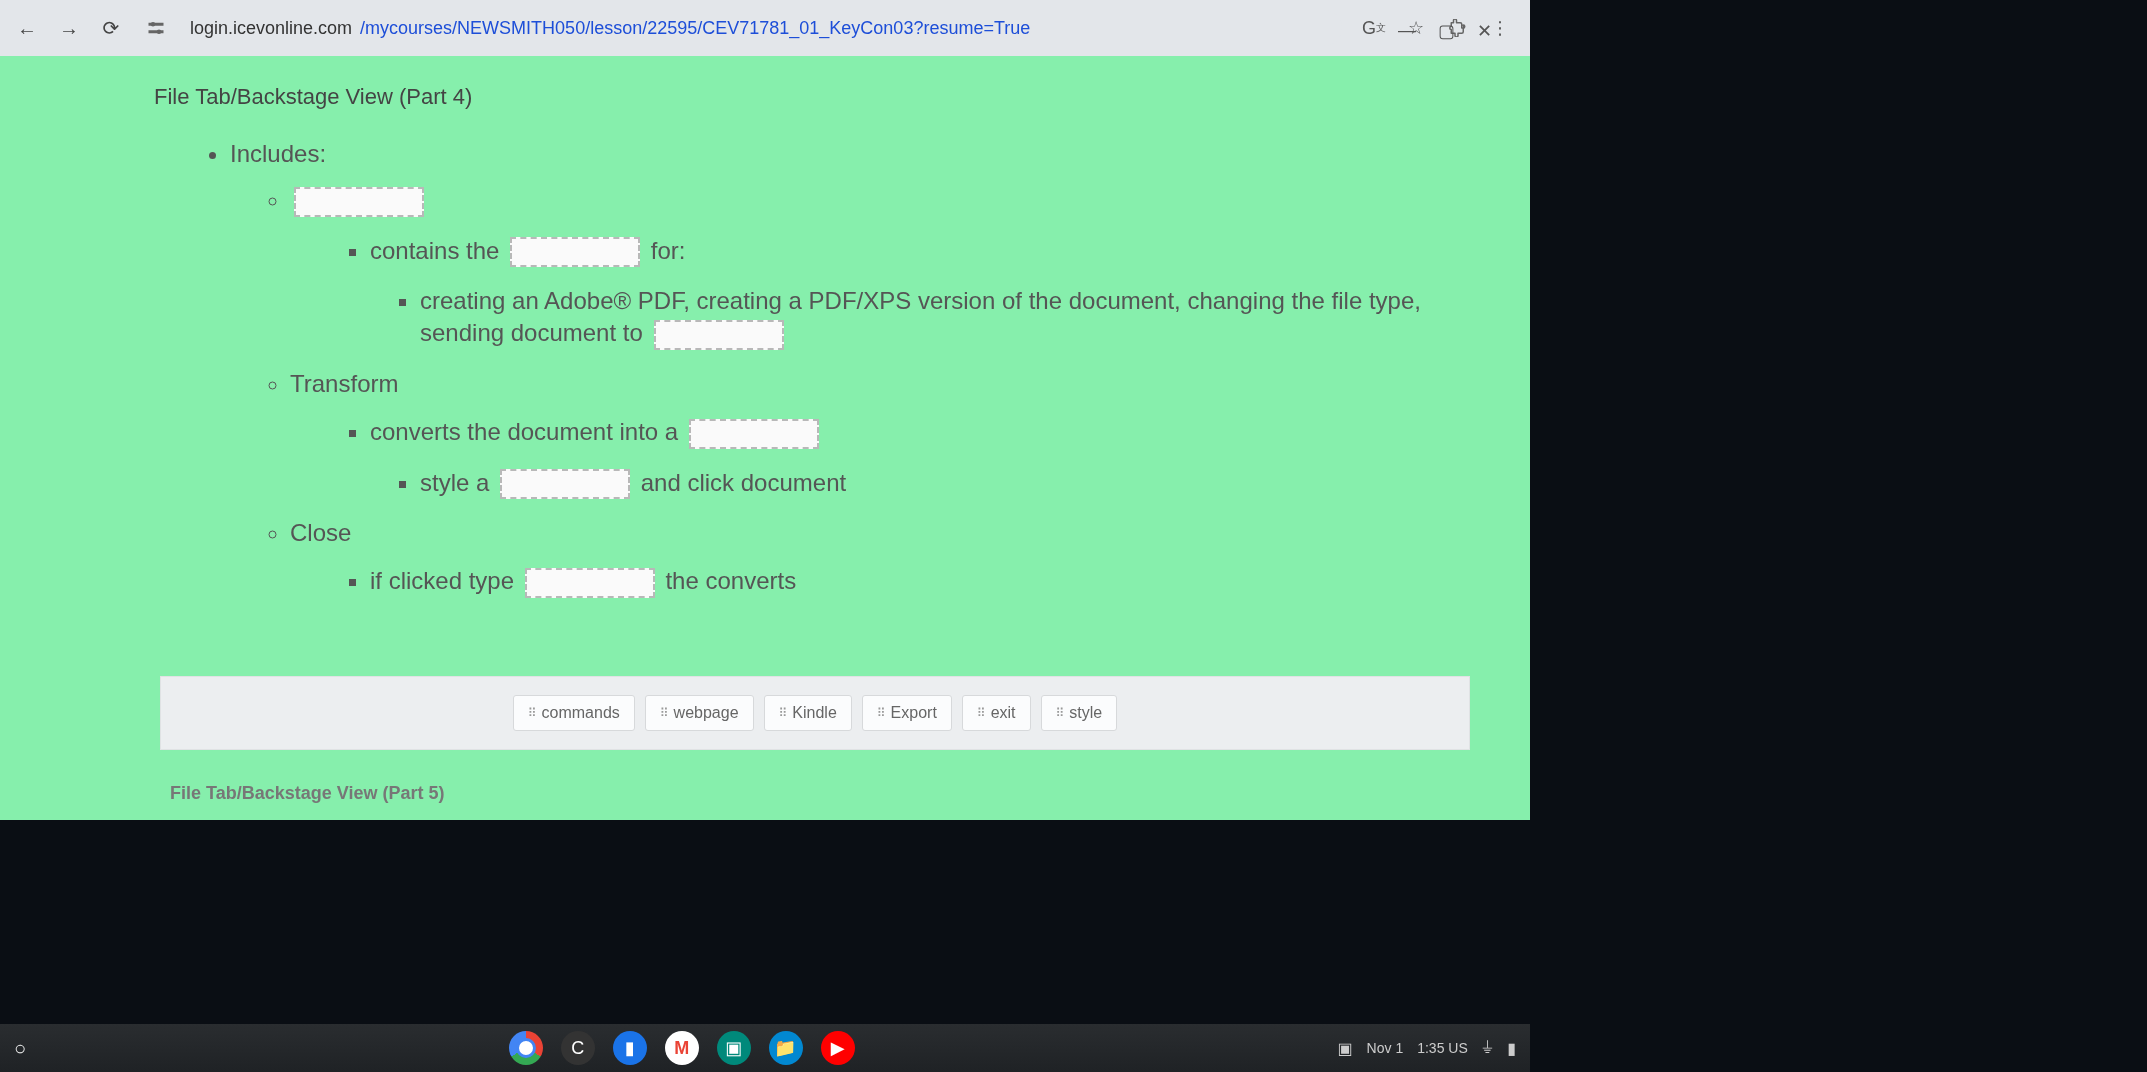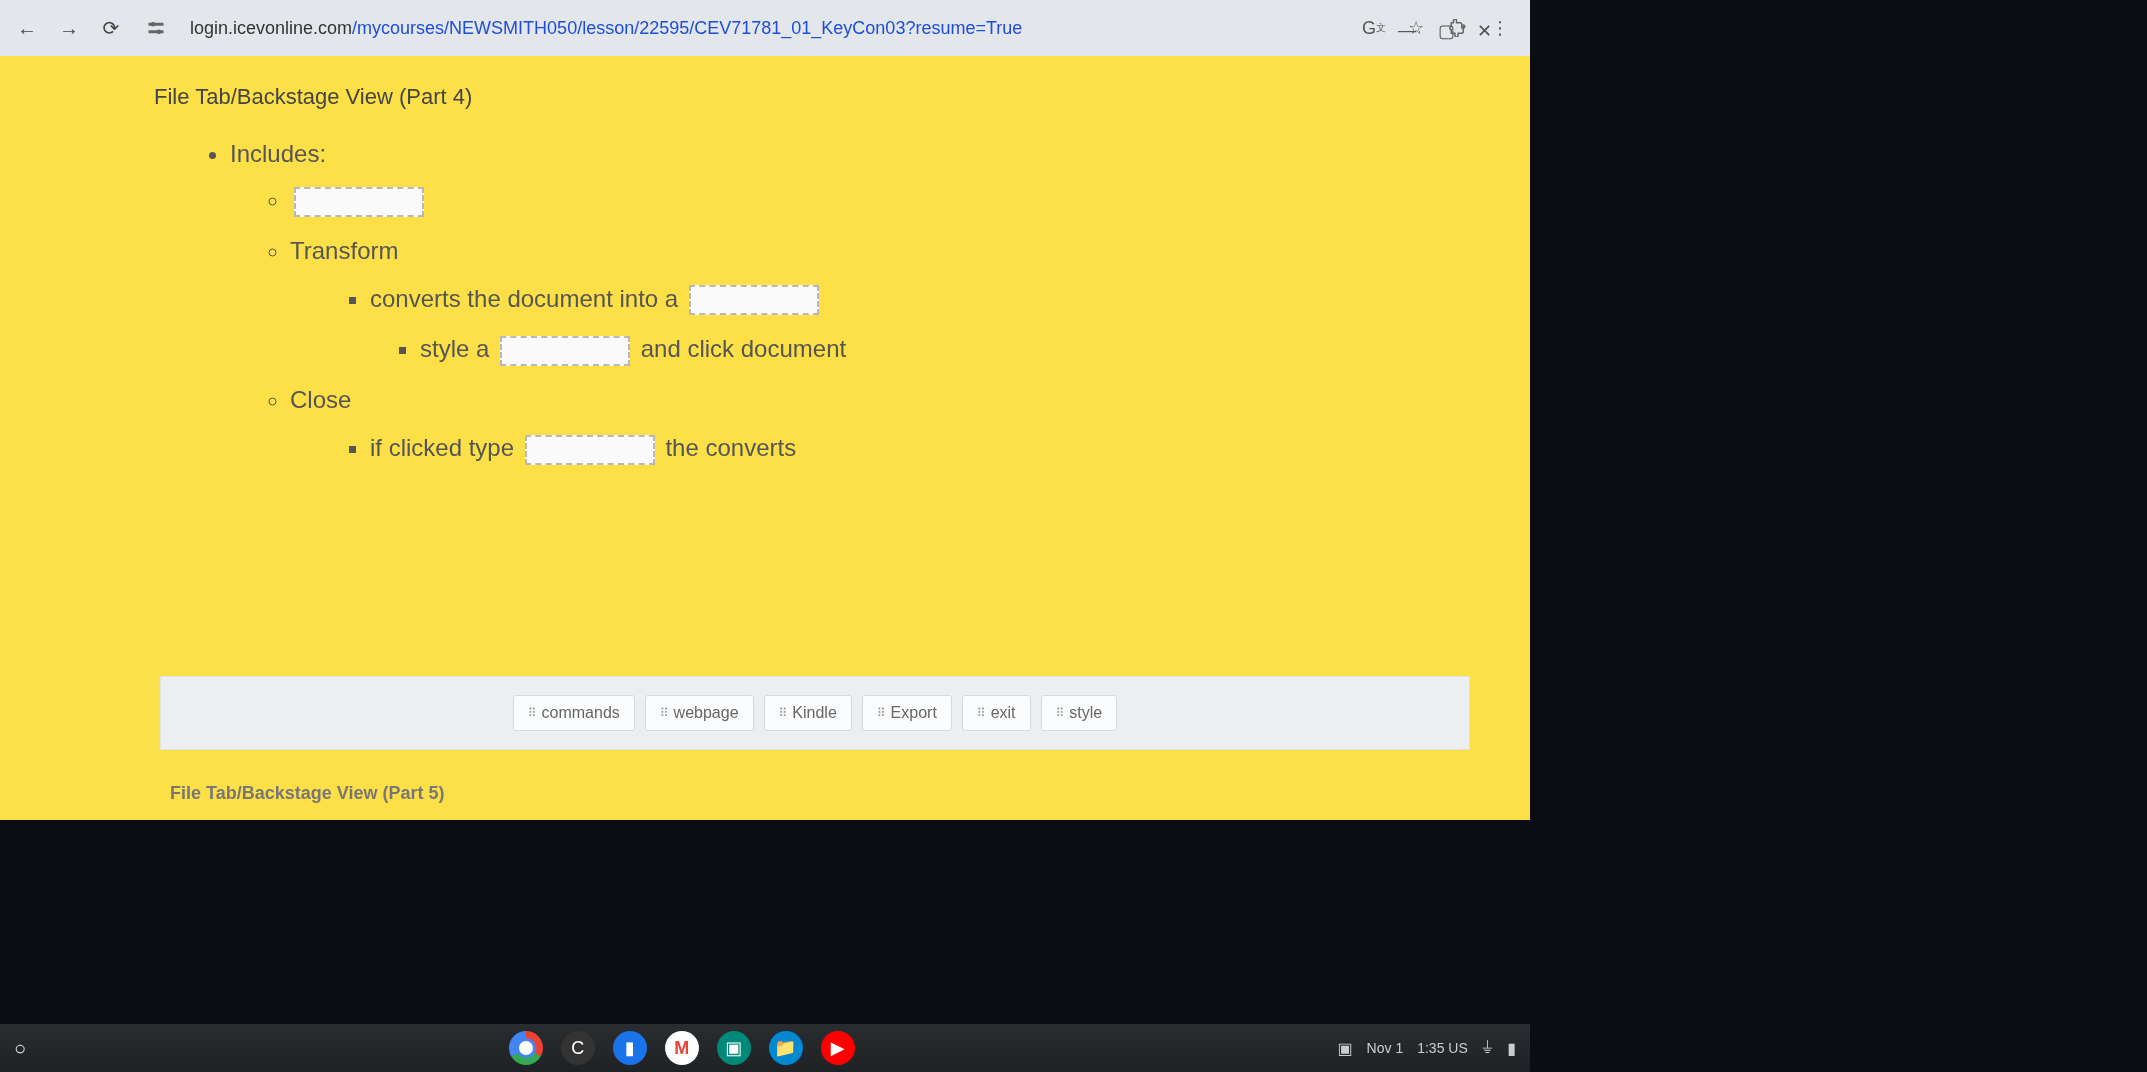--- a/index.html
+++ b/index.html
@@ -40,29 +40,30 @@
   .urlbar {
     flex: 1;
     height: 36px;
     border-radius: 18px;
     background: #e3e6ea;
     display: flex;
     align-items: center;
     padding: 0 12px;
     color: #555;
     font-size: 18px;
+    gap: 8px;
   }
   .url-domain { color: #333; }
   .url-path { color: #1d4ed8; }
   .tb-right { display:flex; align-items:center; gap:14px; margin-left:10px; margin-right:6px; }
   .tb-icon { width:28px; height:28px; display:flex; align-items:center; justify-content:center; color:#555; font-size:18px; }
   
   .page {
     flex: 1;
-    background: #fde047;
+    background: #86efac;
     padding: 28px 40px 20px 160px;
     overflow: hidden;
     position: relative;
   }
   .page-title { font-size: 22px; color: #444; font-weight: 500; margin-bottom: 30px; margin-left: -6px;}
   
   ul.level1 { list-style: disc; padding-left: 70px; color:#555; font-size: 24px; }
   ul.level1 > li { margin-bottom: 14px; }
   ul.level2 { list-style: circle; padding-left: 60px; margin-top: 18px; }
   ul.level2 > li { margin-bottom: 20px; }
@@ -191,20 +192,33 @@
 
   <div class="page">
     <div class="page-title">File Tab/Backstage View (Part 4)</div>
 
     <ul class="level1">
       <li>
         <span>Includes:</span>
         <ul class="level2">
           <li>
             <span class="blank"></span>
+            <ul class="level3">
+              <li>
+                <span>contains the</span>
+                <span class="blank md"></span>
+                <span>for:</span>
+                <ul class="level4">
+                  <li>
+                    <span>creating an Adobe® PDF, creating a PDF/XPS version of the document, changing the file type, sending document to</span>
+                    <span class="blank md"></span>
+                  </li>
+                </ul>
+              </li>
+            </ul>
           </li>
           <li>
             <span>Transform</span>
             <ul class="level3">
               <li>
                 <span>converts the document into a</span>
                 <span class="blank md"></span>
                 <ul class="level4">
                   <li>
                     <span>style a</span>

